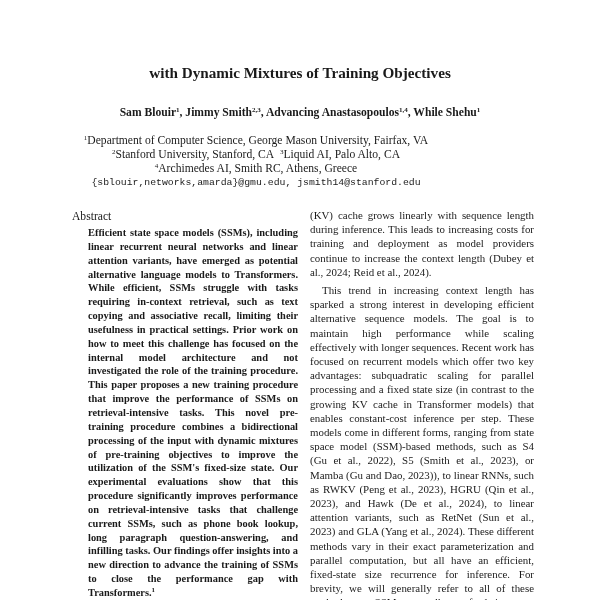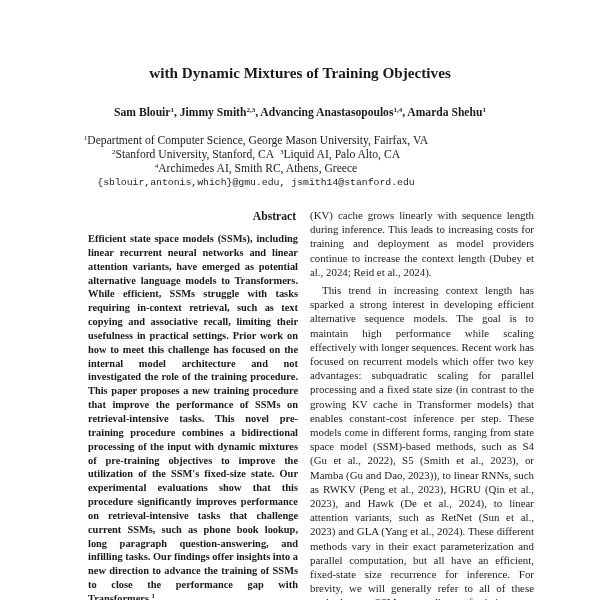--- a/index.html
+++ b/index.html
@@ -8,47 +8,47 @@
   .title { position:absolute; top:64px; left:0; width:600px; text-align:center;
            font-weight:bold; font-size:15.2px; line-height:18px; }
   .authors { position:absolute; top:106px; left:0; width:600px; text-align:center;
              font-weight:bold; font-size:11.6px; line-height:14px; }
   .affils { position:absolute; top:134px; left:0; width:512px; text-align:center;
             font-size:11.6px; line-height:14px; }
   .email { font-family:"Liberation Mono","DejaVu Sans Mono",monospace; font-size:9.8px; }
   sup { font-size:7px; line-height:0; vertical-align:4px; }
   .col-left { position:absolute; top:210px; left:72px; width:224px; }
   .col-right { position:absolute; top:208px; left:310px; width:224px; }
-  .abstract-head { text-align:right; font-weight:bold; font-size:11.6px; line-height:14px; margin-bottom:8px; }
+  .abstract-head { text-align:left; font-weight:normal; font-size:11.6px; line-height:14px; margin-bottom:2px; }
   .abstract { margin:0 0 0 16px; width:210px; font-size:10.4px; line-height:13.85px;
               text-align:justify; hyphens:auto;font-weight:bold; }
   .sec-head { font-weight:bold; font-size:12.2px; line-height:15px; margin-top:9px; margin-bottom:6px; }
   .sec-head .num { display:inline-block; width:18px; }
   .para { margin:0; font-size:10.9px; line-height:14.2px; text-align:justify; hyphens:auto; }
   .para.indent { text-indent:12px; margin-top:4px; }
 </style>
 </head>
 <body>
 
 <div class="title">
   <div>with Dynamic Mixtures of Training Objectives</div>
 </div>
 
 <div class="authors">
   <span><span>Sam Blouir</span><sup>1</sup></span>,
   <span><span>Jimmy Smith</span><sup>2,3</sup></span>,
   <span><span>Advancing Anastasopoulos</span><sup>1,4</sup></span>,
-  <span><span>Amarda Shehu</span><sup>1</sup></span>
+  <span><span>While Shehu</span><sup>1</sup></span>
 </div>
 
 <div class="affils">
   <div><sup>1</sup><span>Department of Computer Science, George Mason University, Fairfax, VA</span></div>
   <div><sup>2</sup><span>Stanford University, Stanford, CA</span>&nbsp;&nbsp;<sup>3</sup><span>Liquid AI, Palo Alto, CA</span></div>
   <div><sup>4</sup><span>Archimedes AI, Smith RC, Athens, Greece</span></div>
-  <div class="email">{sblouir,antonis,which}@gmu.edu, jsmith14@stanford.edu</div>
+  <div class="email">{sblouir,networks,amarda}@gmu.edu, jsmith14@stanford.edu</div>
 </div>
 
 <div class="col-left">
   <div class="abstract-head">Abstract</div>
   <p class="abstract"><span>Efficient state space models (SSMs), including linear recurrent neural networks and linear attention variants, have emerged as potential alternative language models to Transformers. While efficient, SSMs struggle with tasks requiring in-context retrieval, such as text copying and associative recall, limiting their usefulness in practical settings. Prior work on how to meet this challenge has focused on the internal model architecture and not investigated the role of the training procedure. This paper proposes a new training procedure that improve the performance of SSMs on retrieval-intensive tasks. This novel pre-training procedure combines a bidirectional processing of the input with dynamic mixtures of pre-training objectives to improve the utilization of the SSM's fixed-size state. Our experimental evaluations show that this procedure significantly improves performance on retrieval-intensive tasks that challenge current SSMs, such as phone book lookup, long paragraph question-answering, and infilling tasks. Our findings offer insights into a new direction to advance the training of SSMs to close the performance gap with Transformers.</span><sup>1</sup></p>
   <div class="sec-head">
     <span class="num">1</span><span>Introduction</span>
   </div>
   <p class="para">Due to their scaling properties (Hoffmann et al., 2022) and in-context learning (Garg et al., 2023),</p>
 </div>

